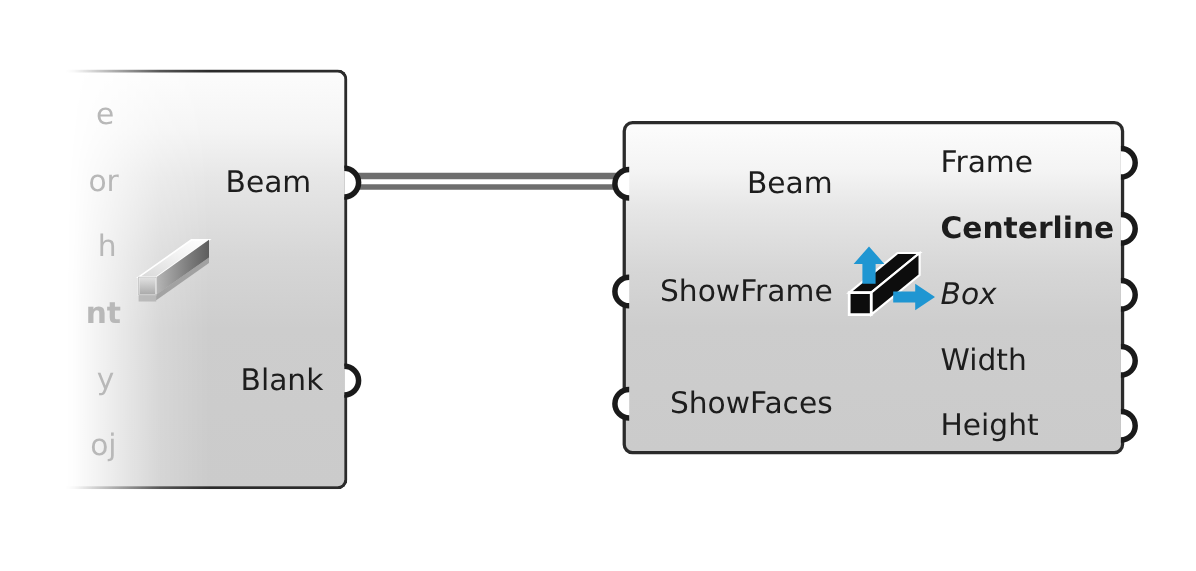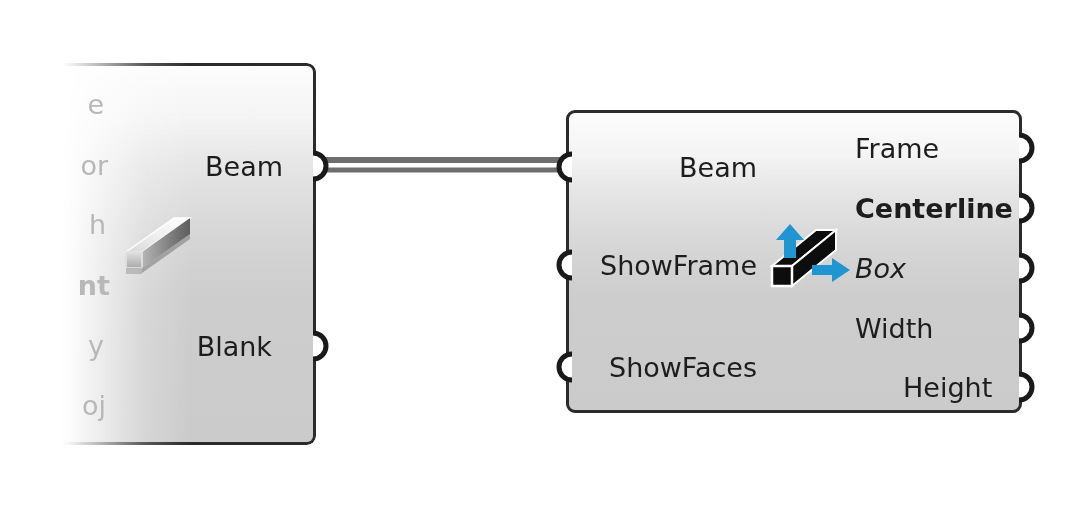--- a/index.html
+++ b/index.html
@@ -156,21 +156,21 @@
 
       <polygon points="14,40 30,40 30,56 14,56" fill="url(#gEnd)" stroke="#ffffff" stroke-width="1.5"></polygon>
 
       <polygon points="14,40 14,56 30,56 30,40" fill="none" stroke="#c8c8c8" stroke-width="1"></polygon>
       <polygon points="14,56 30,56 30,62 14,62" fill="#9a9a9a" opacity="0.55"></polygon>
       <polygon points="30,56 78,22 78,27 30,61" fill="#6c6c6c" opacity="0.5"></polygon>
     </svg>
   </div>
 
   <div class="port-label right-align" style="left:283px; top:166px;">Beam</div>
-  <div class="port-label right-align" style="left:272px; top:346px;">Blank</div>
+  <div class="port-label right-align" style="left:294px; top:346px;">Blank</div>
 
   <div class="port" style="left:311px; top:151px;">
     <svg viewBox="0 0 22 30">
       <path d="M2,2 A13,13 0 0 1 2,28" fill="#ffffff" stroke="#1a1a1a" stroke-width="5"></path>
     </svg>
   </div>
   <div class="port" style="left:311px; top:331px;">
     <svg viewBox="0 0 22 30">
       <path d="M2,2 A13,13 0 0 1 2,28" fill="#ffffff" stroke="#1a1a1a" stroke-width="5"></path>
     </svg>
@@ -212,21 +212,21 @@
       <g fill="#1f96d2">
         <polygon points="90,48 72,60 72,53 52,53 52,43 72,43 72,36"></polygon>
       </g>
     </svg>
   </div>
 
   <div class="port-label left-align" style="left:855px; top:148px;text-align:right;">Frame</div>
   <div class="port-label left-align" style="left:855px; top:208px;font-weight:bold;">Centerline</div>
   <div class="port-label left-align" style="left:855px; top:268px;font-style:italic;">Box</div>
   <div class="port-label left-align" style="left:855px; top:328px;">Width</div>
-  <div class="port-label left-align" style="left:855px; top:387px;margin-left:48px;">Height</div>
+  <div class="port-label left-align" style="left:855px; top:387px;">Height</div>
 
   <div class="port" style="left:1017px; top:133px;">
     <svg viewBox="0 0 22 30">
       <path d="M2,2 A13,13 0 0 1 2,28" fill="#ffffff" stroke="#1a1a1a" stroke-width="5"></path>
     </svg>
   </div>
   <div class="port" style="left:1017px; top:193px;">
     <svg viewBox="0 0 22 30">
       <path d="M2,2 A13,13 0 0 1 2,28" fill="#ffffff" stroke="#1a1a1a" stroke-width="5"></path>
     </svg>

